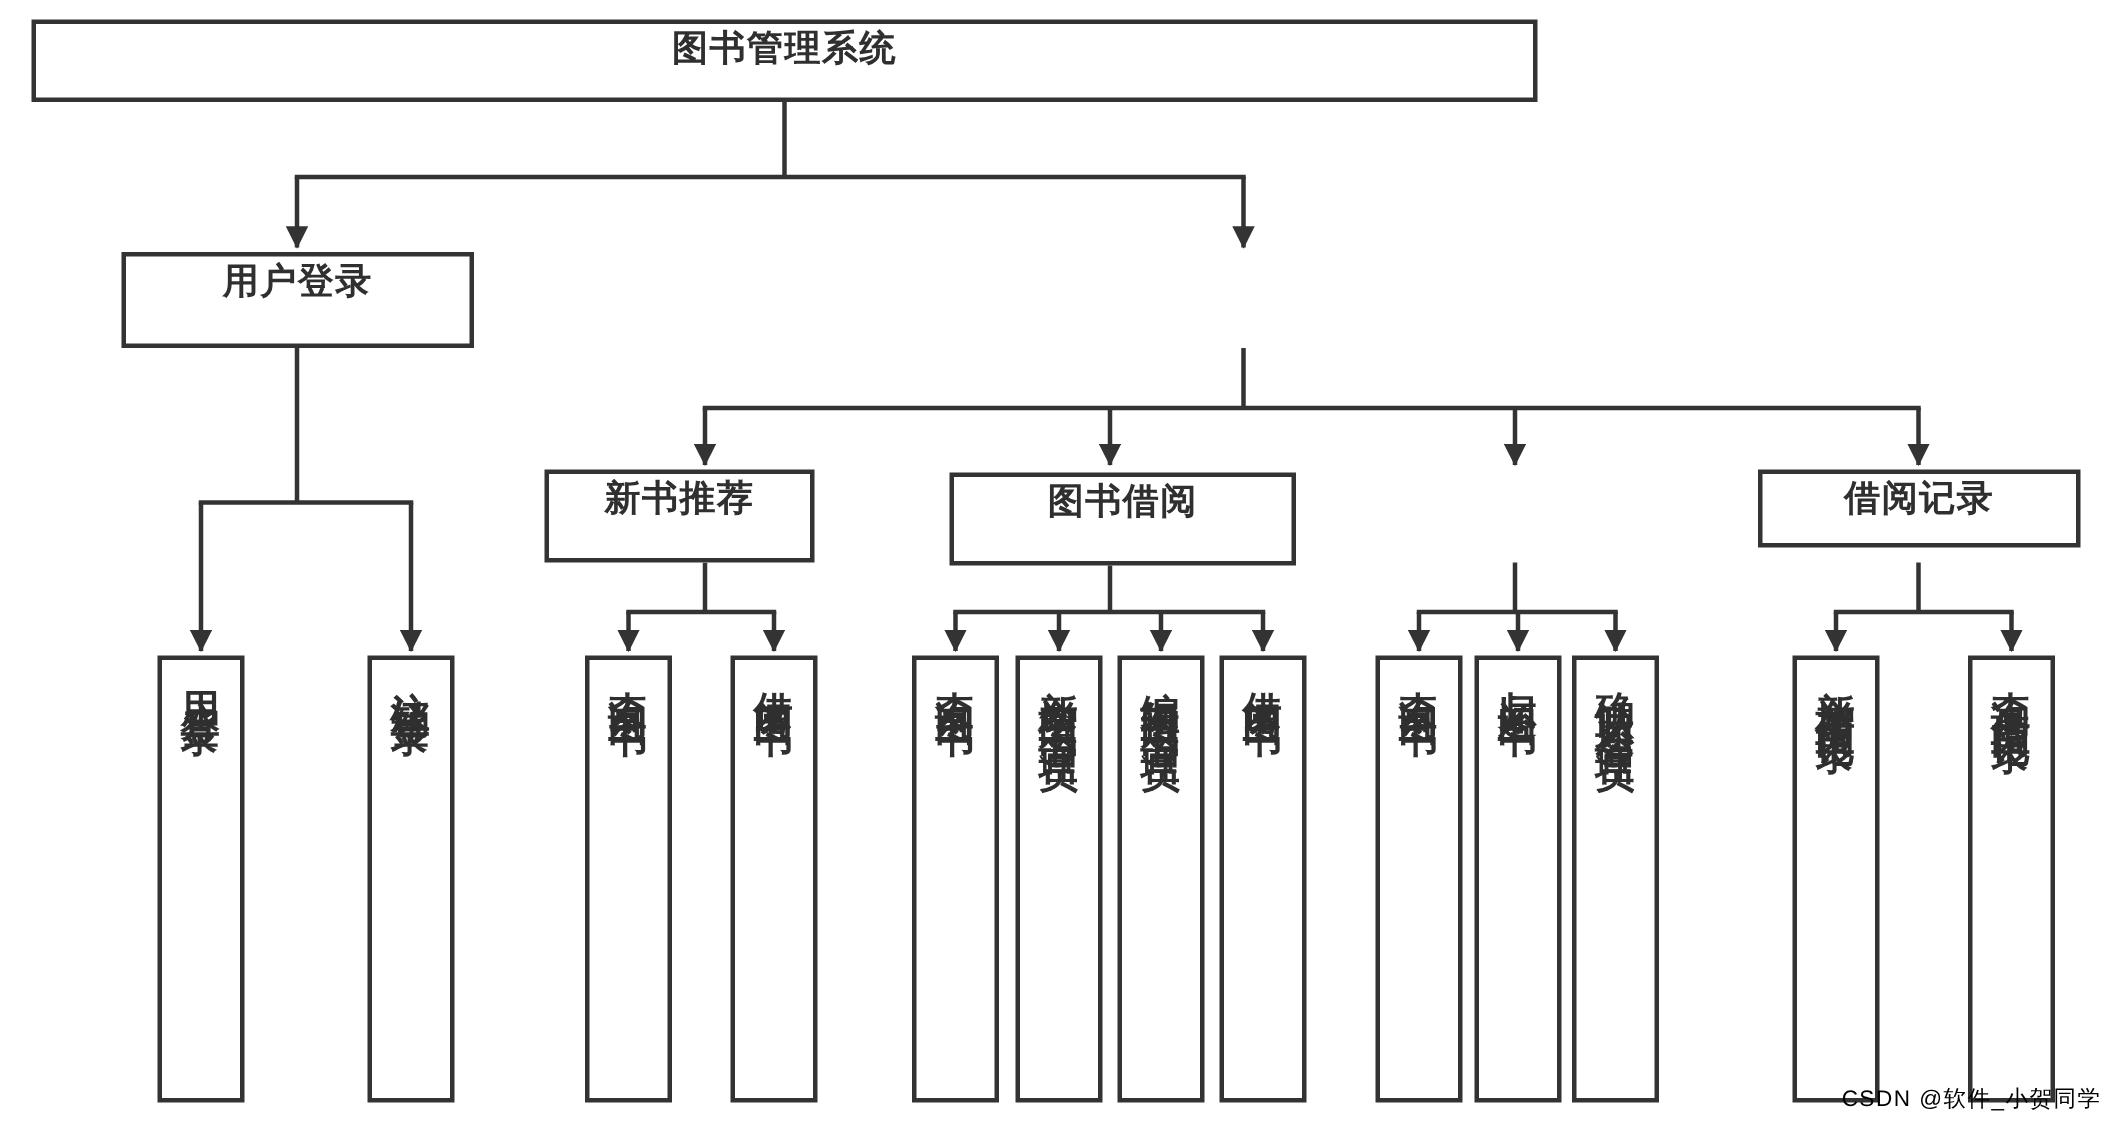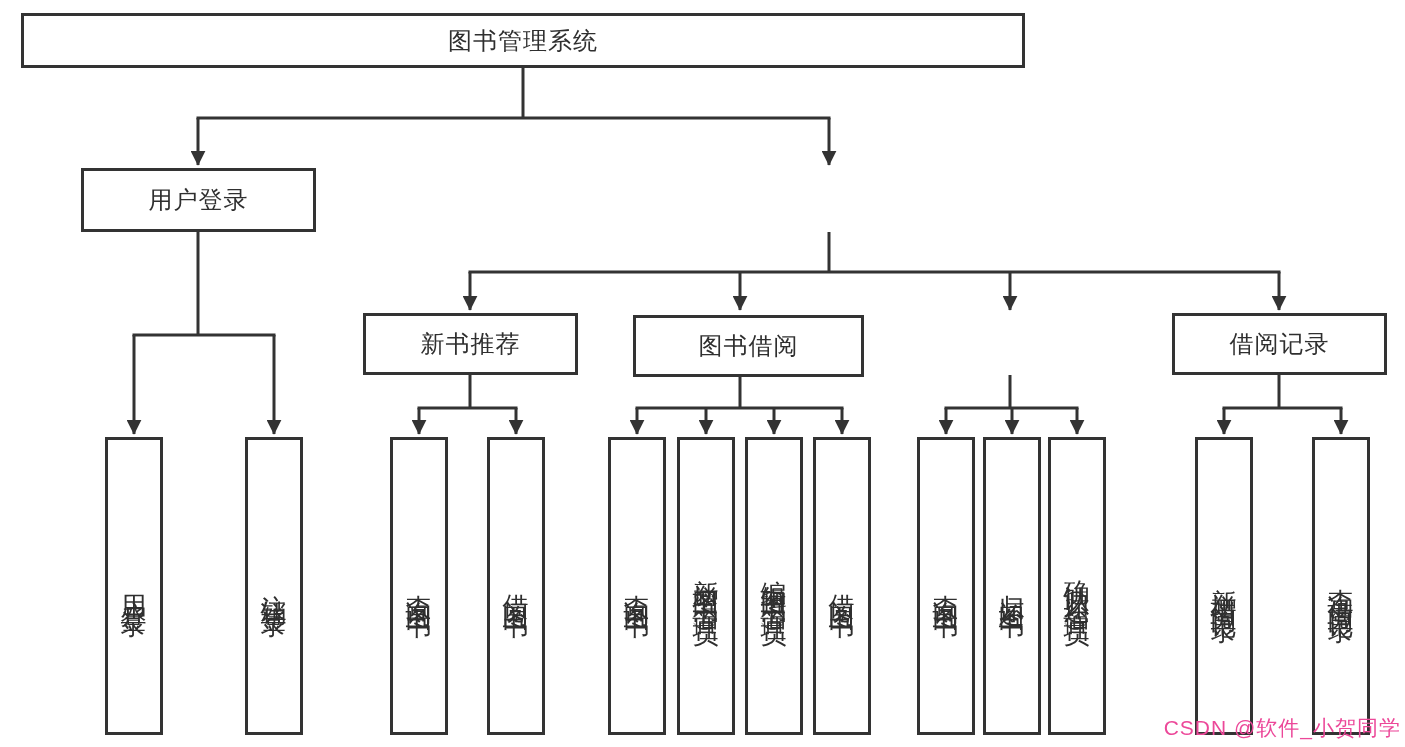--- a/index.html
+++ b/index.html
@@ -19,24 +19,24 @@
     left: 0; top: 0;
     width: 1405px; height: 747px;
     pointer-events: none;
   }
 
   .node {
     position: absolute;
     border: 3px solid #333333;
     background: #ffffff;
     display: flex;
-    align-items: center;
     justify-content: center;
     color: #2f2f2f;
     z-index: 2;
+    font-weight: bold;
   }
 
   .node--h {
     font-size: 24px;
     letter-spacing: 1px;
     white-space: nowrap;
   }
 
   .node--v {
     width: 58px;
@@ -51,22 +51,22 @@
     letter-spacing: 6px;
     line-height: 1;
     color: #2f2f2f;
     white-space: nowrap;
   }
 
   .watermark {
     position: absolute;
     right: 4px;
     bottom: 5px;
-    font-size: 21px;
-    color: #ec4899;
+    font-size: 15px;
+    color: #000000;
     letter-spacing: 1px;
     z-index: 5;
     white-space: nowrap;
   }
 </style>
 </head>
 <body>
 
 <div class="stage">
 
@@ -121,27 +121,27 @@
   </svg>
 
   <div class="node node--h" style="left:21px; top:13px; width:1004px; height:55px;">
     <span>图书管理系统</span>
   </div>
 
   <div class="node node--h" style="left:81px; top:168px; width:235px; height:64px;">
     <span>用户登录</span>
   </div>
 
-  <div class="node node--h" style="left:363px; top:313px; width:215px; height:62px;">
+  <div class="node node--h" style="left:363px; top:313px; width:180px; height:62px;">
     <span>新书推荐</span>
   </div>
   <div class="node node--h" style="left:633px; top:315px; width:231px; height:62px;">
     <span>图书借阅</span>
   </div>
-  <div class="node node--h" style="left:1172px; top:313px; width:215px; height:62px;">
+  <div class="node node--h" style="left:1172px; top:313px; width:215px; height:52px;">
     <span>借阅记录</span>
   </div>
 
   <div class="node node--v" style="left:105px;">
     <span class="vlabel">用户登录</span>
   </div>
   <div class="node node--v" style="left:245px;">
     <span class="vlabel">注销登录</span>
   </div>
 

